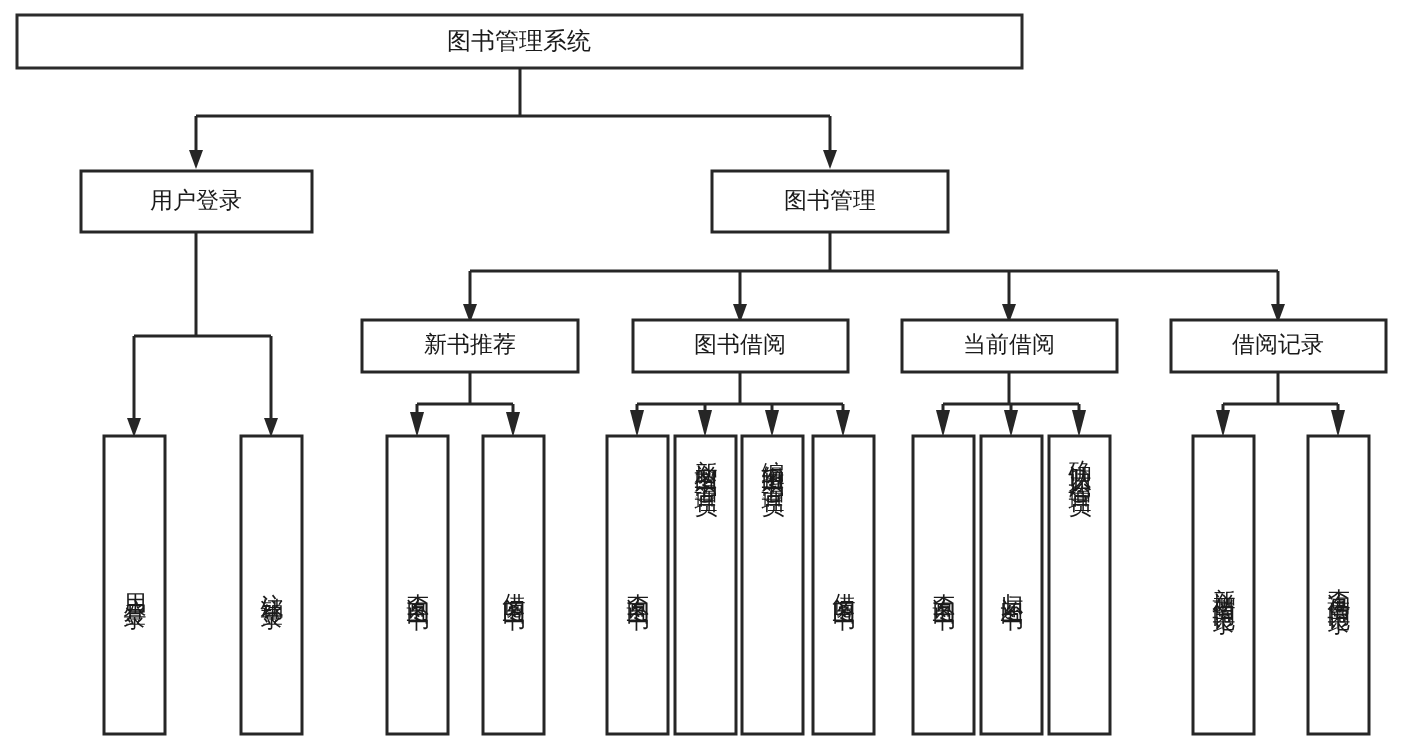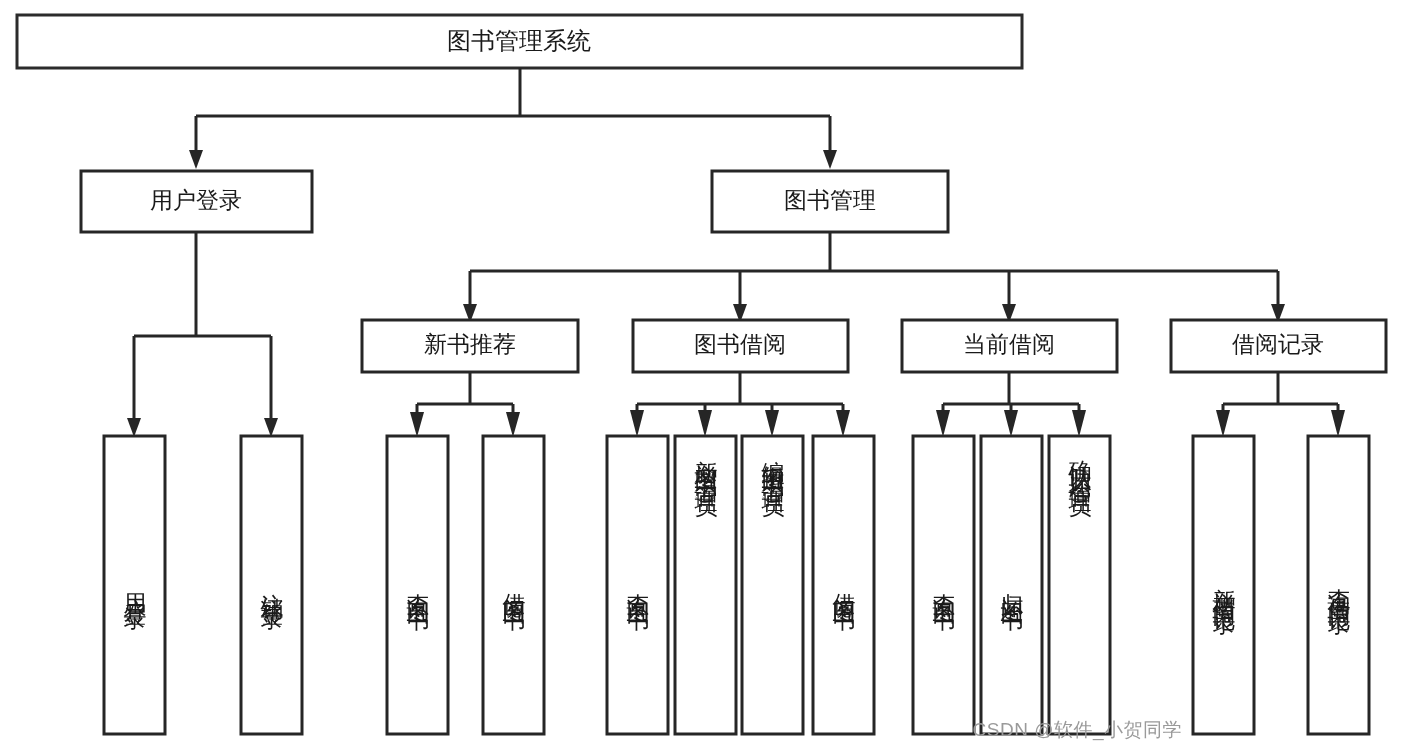--- a/index.html
+++ b/index.html
@@ -267,15 +267,14 @@
     <span class="leaf-label" style="padding-top:6px;">确认归还（管理员）</span>
   </div>
 
   <div class="leaf-label-wrap" style="left:1193px; top:436px; width:61px; height:298px;">
     <span class="leaf-label">新增借阅记录</span>
   </div>
   <div class="leaf-label-wrap" style="left:1308px; top:436px; width:61px; height:298px;">
     <span class="leaf-label">查询借阅记录</span>
   </div>
 
-  <div id="watermark">CSDN @软件_小贺同学</div>
 
 </div>
 
 </body></html>

